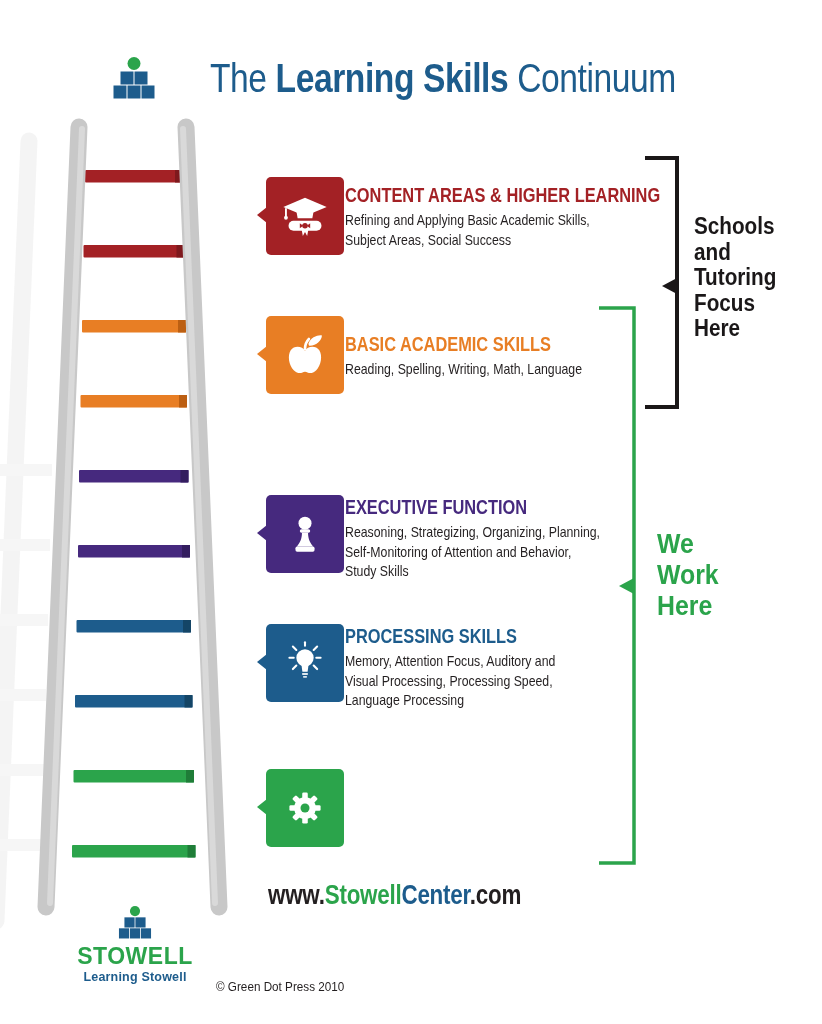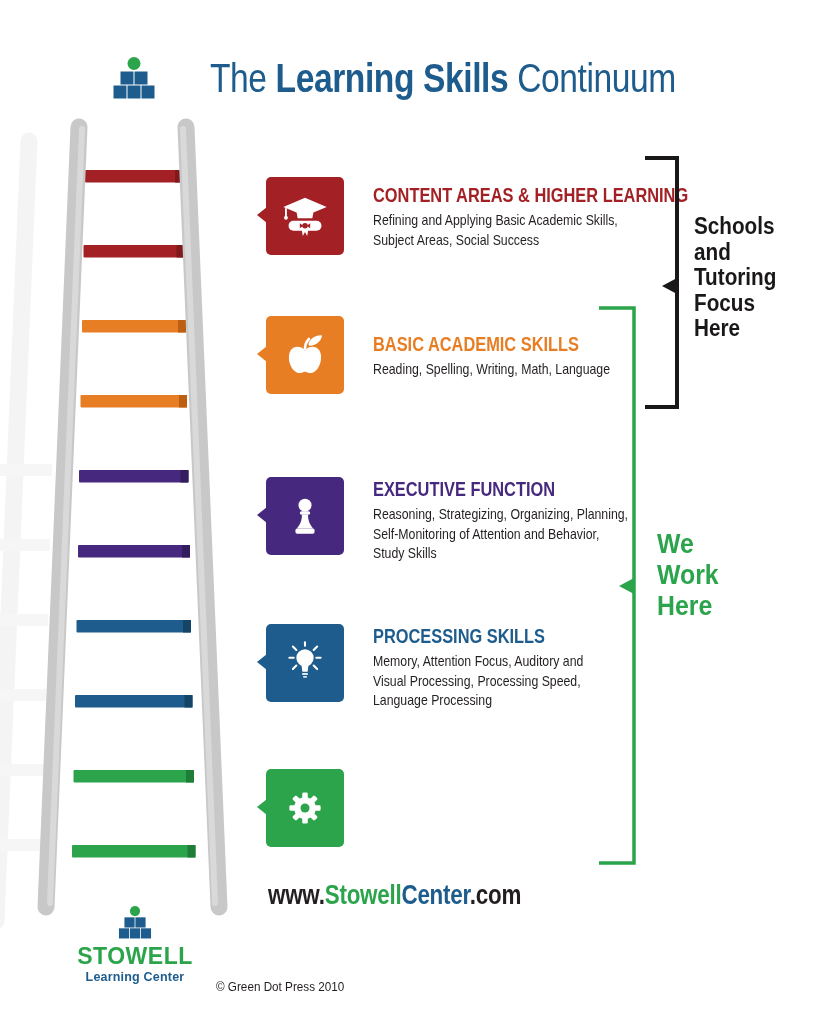--- a/index.html
+++ b/index.html
@@ -6,21 +6,21 @@
   body{width:822px;height:1024px;font-family:"Liberation Sans",sans-serif;color:#231F20;}
   .stage{position:relative;width:822px;height:1024px;background:#fff;overflow:hidden;}
   .abs{position:absolute;}
 
   
   .h1{position:absolute;left:210px;top:56px;font-size:40px;font-weight:normal;margin:0;
       white-space:pre;letter-spacing:-.5px;transform:scaleX(.84);transform-origin:left top;}
   .h1 .bold{font-weight:bold;}
 
   
-  .row{position:absolute;left:266px;display:flex;gap:29px;}
+  .row{position:absolute;left:266px;display:flex;gap:1px;}
   .sq{position:relative;width:78px;height:78px;border-radius:5px;flex:0 0 78px;}
   .notch{position:absolute;left:-9px;top:30px;width:0;height:0;
          border-top:8px solid transparent;border-bottom:8px solid transparent;
          border-right:10px solid #000;}
   .sq svg{position:absolute;left:13px;top:13px;}
   .txt{display:flex;flex-direction:column;justify-content:center;min-height:78px;}
   .txt h2{margin:0;font-size:21px;line-height:24px;font-weight:bold;white-space:pre;
           transform:scaleX(.78);transform-origin:left center;}
   .txt p{margin:3px 0 0;font-size:15px;line-height:19.5px;white-space:pre;color:#231F20;
          transform:scaleX(.82);transform-origin:left top;}
@@ -134,21 +134,21 @@
         <path d="M30 23 C30 18 31 15 34.5 11.5" stroke="#fff" stroke-width="3" fill="none" stroke-linecap="round"></path>
         <path d="M34 17 C36 9.5 45.5 6.5 49.5 7.5 C49.5 13 43 19.5 35 19.2 C34.5 19.1 34.1 18 34 17 Z" fill="#fff"></path>
       </svg>
     </div>
     <div class="txt">
       <h2 style="color: rgb(232, 126, 36);">BASIC ACADEMIC SKILLS</h2>
       <p>Reading, Spelling, Writing, Math, Language</p>
     </div>
   </div>
 
-  <div class="row" style="top:477px;">
+  <div class="row" style="top:495px;">
     <div class="sq" style="background: rgb(70, 41, 126);">
       <span class="notch" style="border-right-color: rgb(70, 41, 126);"></span>
       <svg width="52" height="52" viewBox="0 0 60 60">
         <circle cx="30" cy="17.5" r="7.5" fill="#fff"></circle>
         <rect x="24" y="24.5" width="12" height="4" rx="2" fill="#fff"></rect>
         <path d="M26.5 28.5 L33.5 28.5 C33.5 35.5 36 40.5 39.5 44.5 L20.5 44.5 C24 40.5 26.5 35.5 26.5 28.5 Z" fill="#fff"></path>
         <rect x="19" y="44.5" width="22" height="6" rx="2" fill="#fff"></rect>
       </svg>
     </div>
     <div class="txt">
@@ -231,21 +231,21 @@
   <div class="flogo">
     <svg width="36" height="36" viewBox="0 0 46 46">
       <circle cx="23" cy="6.5" r="6.5" style="fill: rgb(43, 164, 75);"></circle>
       <rect x="9.5" y="14.5" width="13" height="13" style="fill: rgb(29, 92, 140);"></rect>
       <rect x="23.5" y="14.5" width="13" height="13" style="fill: rgb(29, 92, 140);"></rect>
       <rect x="2.5" y="28.5" width="13" height="13" style="fill: rgb(29, 92, 140);"></rect>
       <rect x="16.5" y="28.5" width="13" height="13" style="fill: rgb(29, 92, 140);"></rect>
       <rect x="30.5" y="28.5" width="13" height="13" style="fill: rgb(29, 92, 140);"></rect>
     </svg>
     <div class="nm" style="color: rgb(43, 164, 75);">STOWELL</div>
-    <div class="tg" style="color: rgb(29, 92, 140);">Learning Center</div>
+    <div class="tg" style="color: rgb(29, 92, 140);">Learning Stowell</div>
   </div>
 
   <div class="copy">
     <div>© Green Dot Press 2010</div>
     
   </div>
 
 </div>
 
 </body></html>

